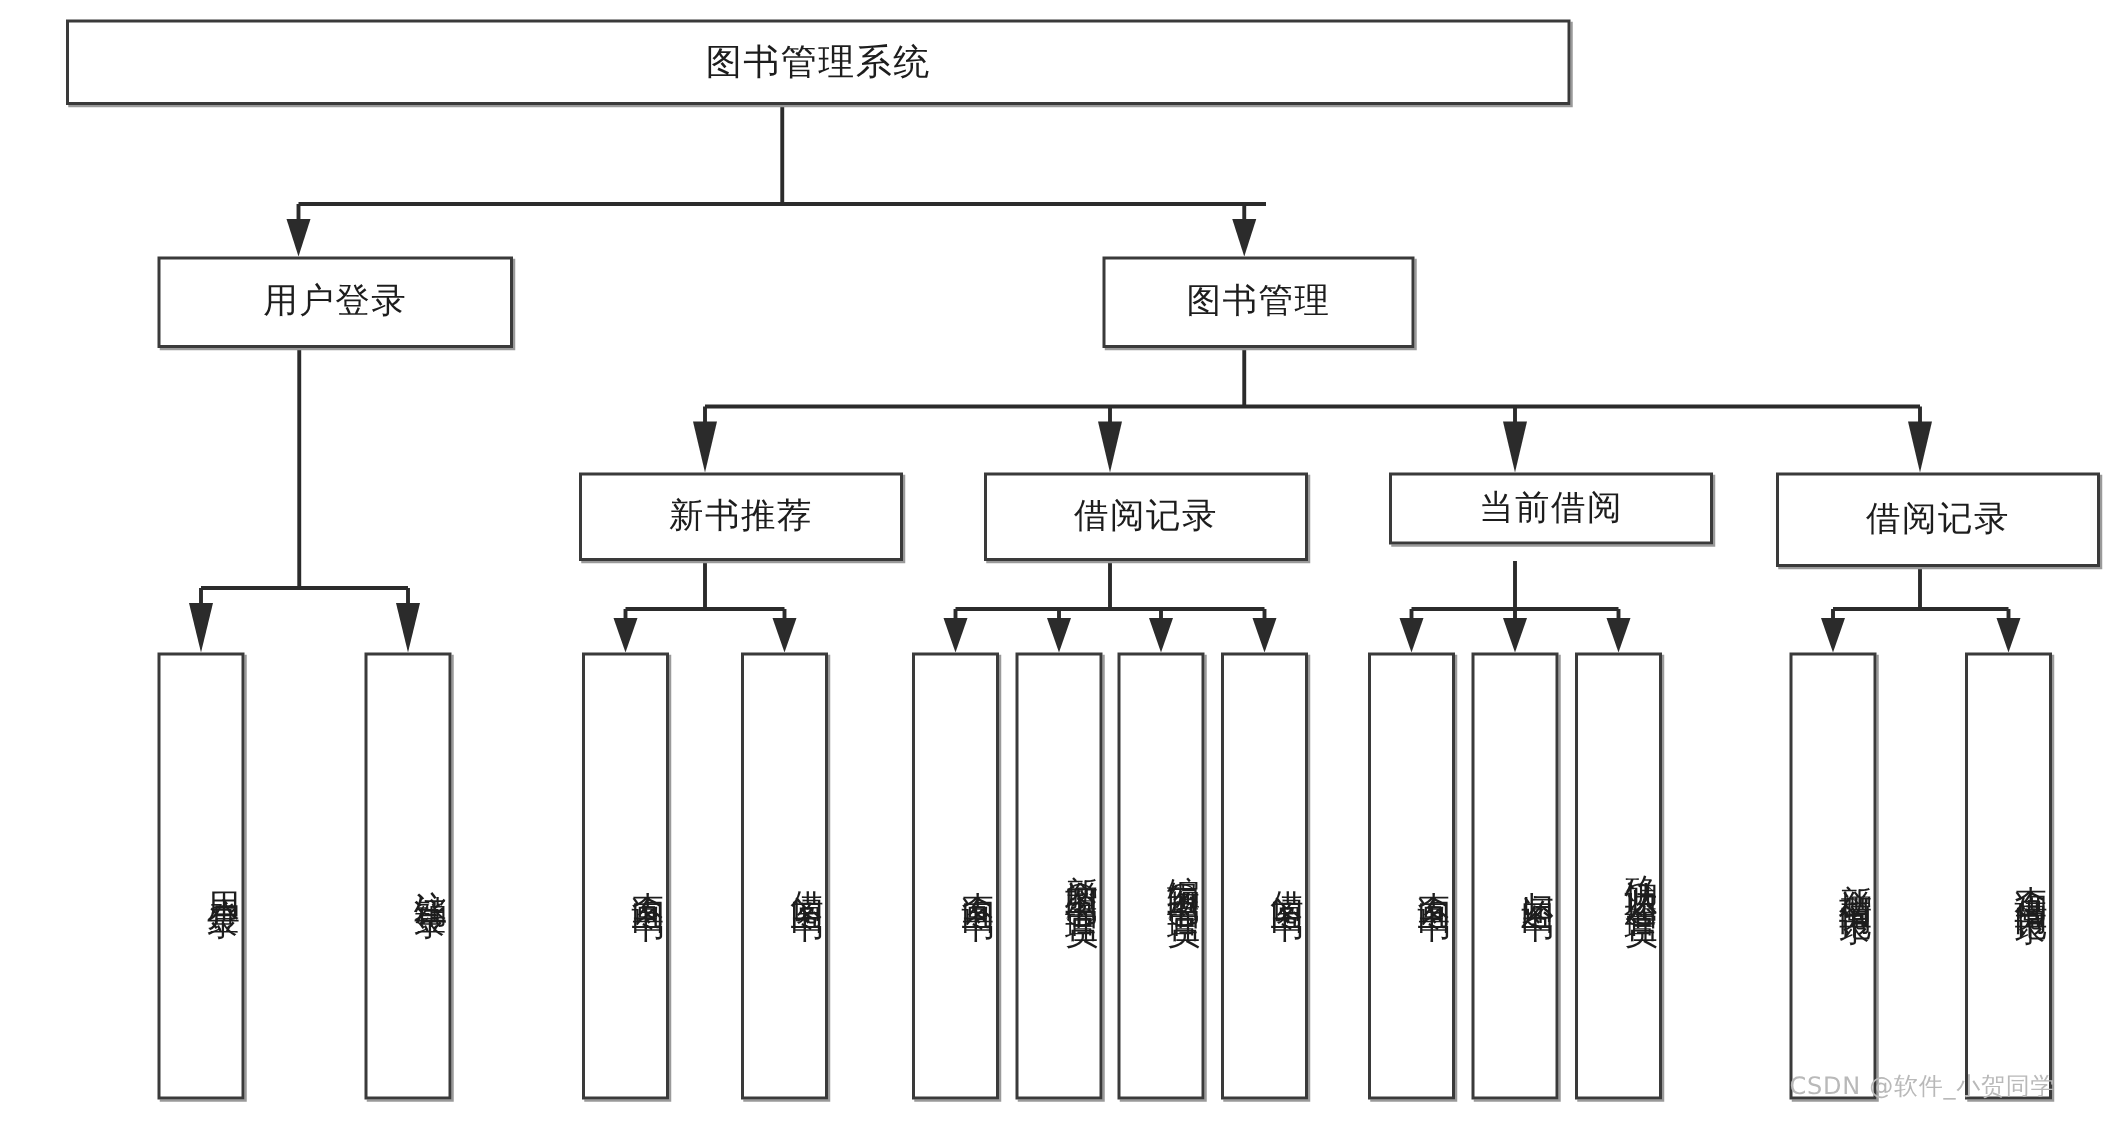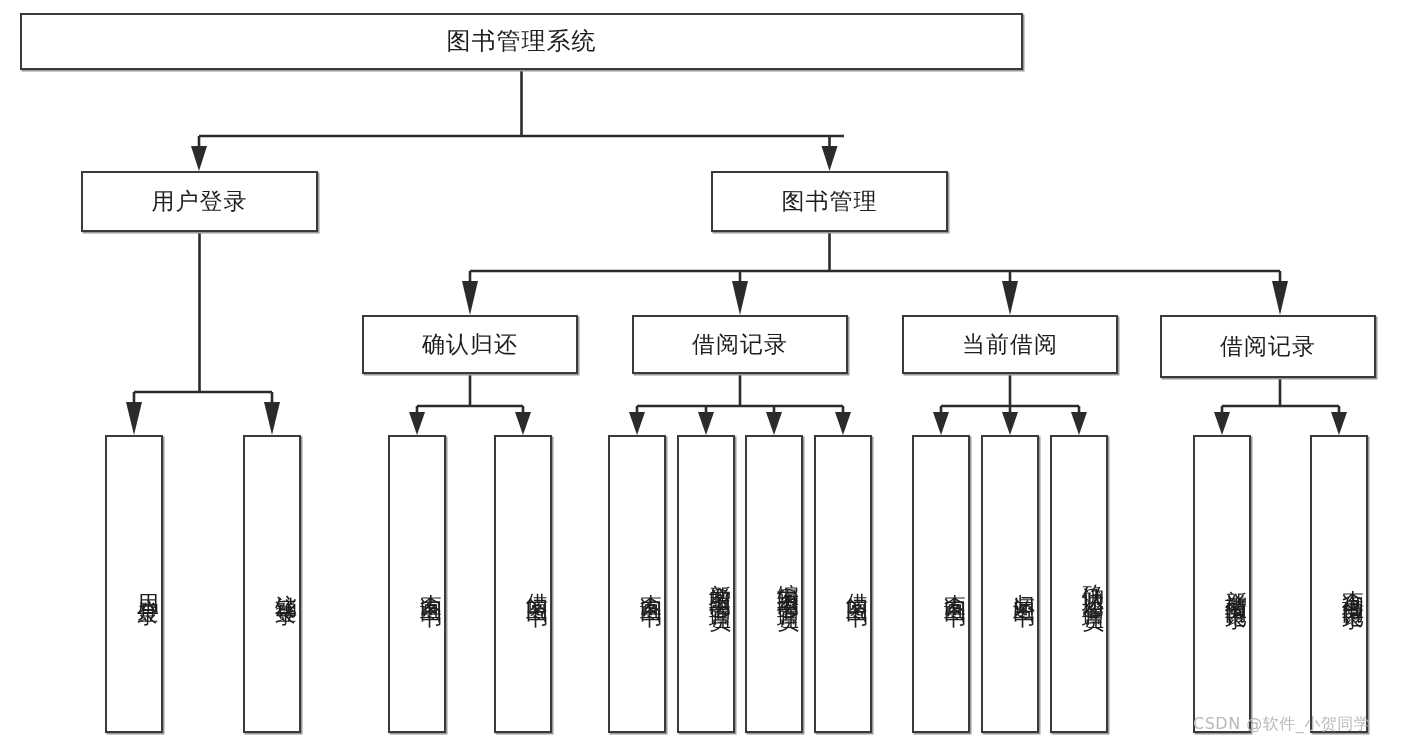--- a/index.html
+++ b/index.html
@@ -48,20 +48,21 @@
     align-items: center;
     justify-content: center;
     color: #1d1d1d;
     text-align: center;
     line-height: 1.22;
   }
   .node.h {
     font-size: 23px;
     letter-spacing: 1px;
     writing-mode: horizontal-tb;
+    margin-left: 24px;
   }
   .node.v {
     font-size: 22px;
     writing-mode: vertical-rl;
     text-orientation: upright;
     letter-spacing: 4px;
     padding-top: 6px;
     padding-bottom: 6px;
     align-items: flex-start;
     justify-content: center;
@@ -159,33 +160,33 @@
   </svg>
 
   <div class="node h" id="node-root" style="left:20px; top:13px; width:1003px; height:57px;">
     <span class="lbl">图书管理系统</span>
   </div>
 
   <div class="node h" style="left:81px; top:171px; width:237px; height:61px;">
     <span class="lbl">用户登录</span>
   </div>
 
-  <div class="node h" style="left:711px; top:171px; width:237px; height:61px;">
+  <div class="node h" style="left:711px; top:171px; width:208px; height:61px;">
     <span class="lbl">图书管理</span>
   </div>
 
   <div class="node h" style="left:362px; top:315px; width:216px; height:59px;">
-    <span class="lbl">确认归还</span>
+    <span class="lbl">新书推荐</span>
   </div>
 
   <div class="node h" style="left:632px; top:315px; width:216px; height:59px;">
     <span class="lbl">借阅记录</span>
   </div>
 
-  <div class="node h" style="left:902px; top:315px; width:216px; height:59px;">
+  <div class="node h" style="left:902px; top:315px; width:216px; height:48px;">
     <span class="lbl">当前借阅</span>
   </div>
 
   <div class="node h" style="left:1160px; top:315px; width:216px; height:63px;">
     <span class="lbl">借阅记录</span>
   </div>
 
   <div class="node v" style="left:105px; top:435px; width:58px; height:298px;">
     <span class="lbl">用户登录</span>
   </div>

